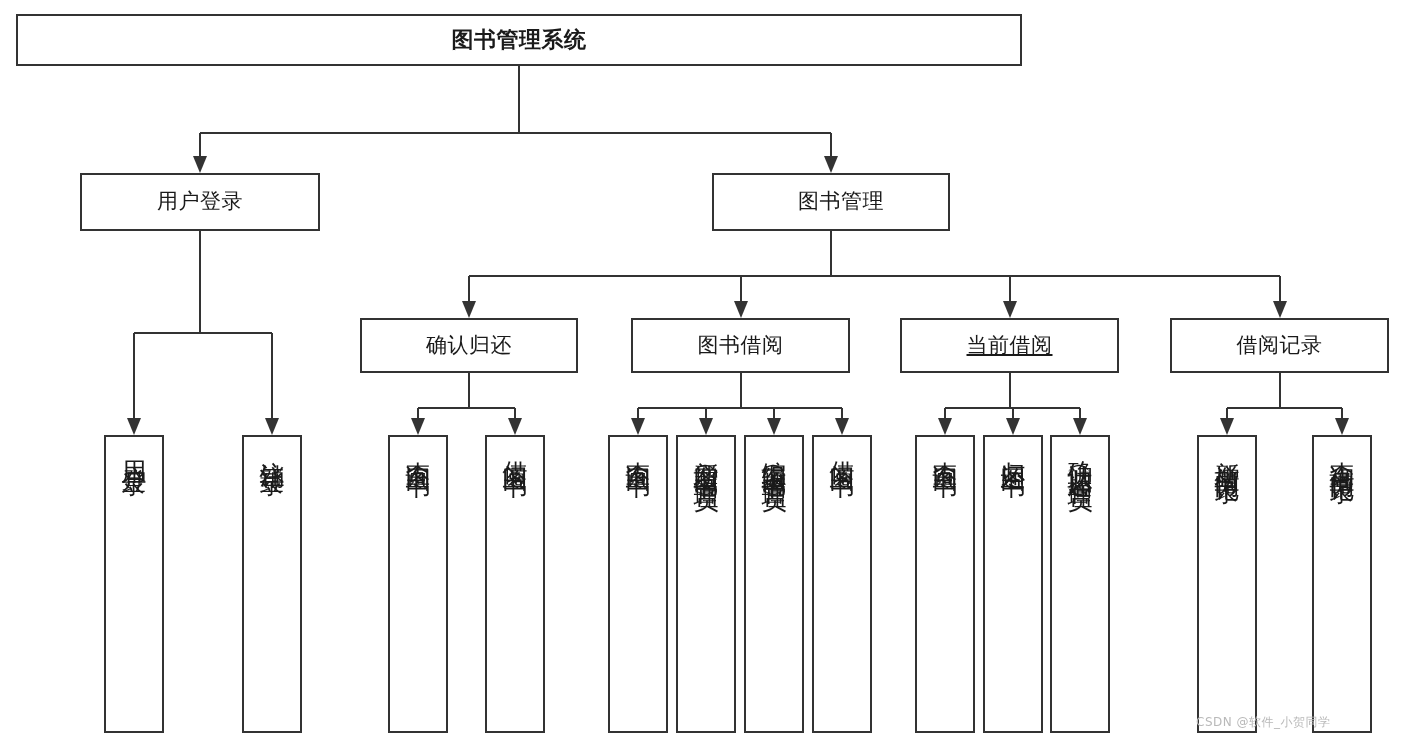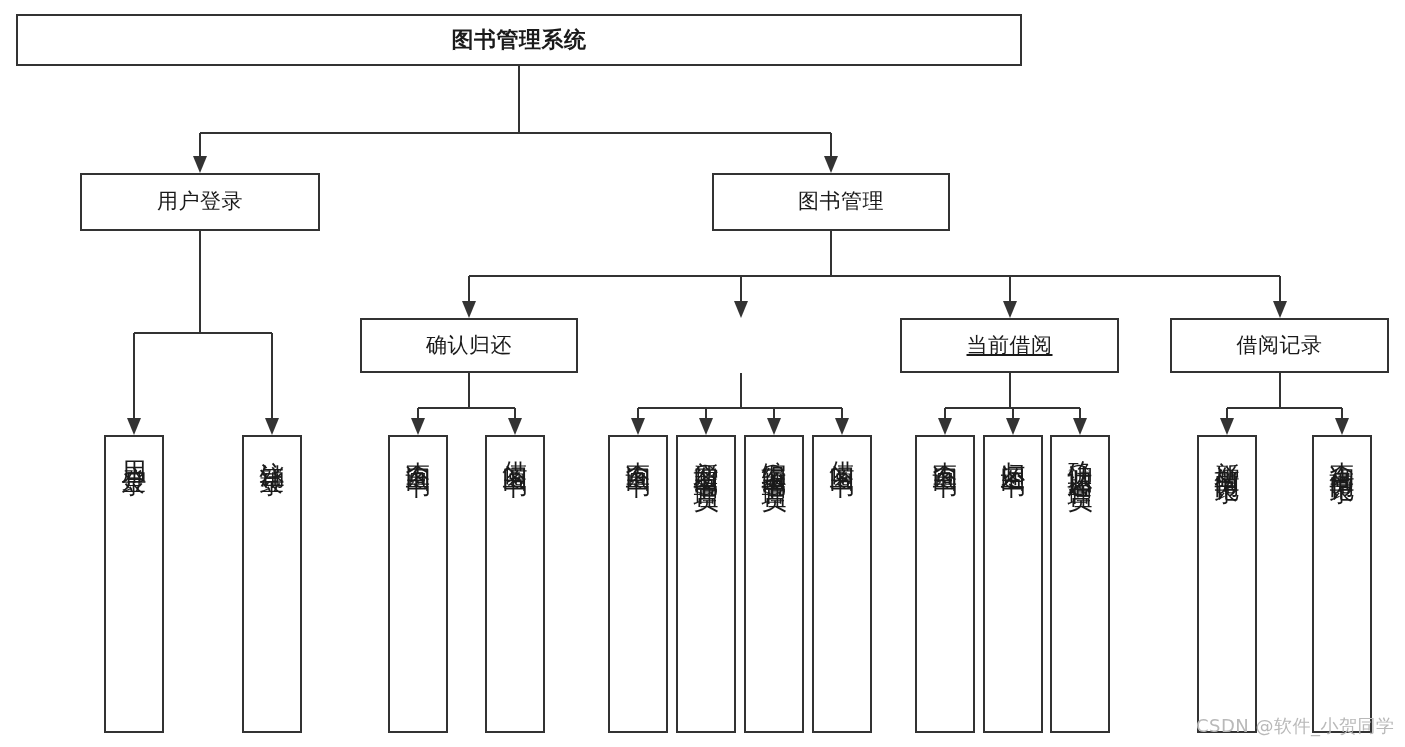--- a/index.html
+++ b/index.html
@@ -67,21 +67,21 @@
     position: absolute;
     width: 0;
     height: 0;
     border-left: 7px solid transparent;
     border-right: 7px solid transparent;
     border-top: 17px solid #333333;
   }
   
   #watermark {
     position: absolute;
-    font-size: 18px;
+    font-size: 12px;
     color: #b9b9b9;
     white-space: nowrap;
     letter-spacing: 0.5px;
     pointer-events: none;
     text-align: center;
   }
 </style>
 </head>
 <body>
 
@@ -93,20 +93,23 @@
 
   <div class="node horiz" style="left: 80px; top: 173px; width: 240px; height: 58px;">
     <span class="cap">用户登录</span>
   </div>
   <div class="node horiz" style="left: 712px; top: 173px; width: 238px; height: 58px; padding-left: 20px;">
     <span class="cap">图书管理</span>
   </div>
 
   <div class="node horiz" style="left: 360px; top: 318px; width: 218px; height: 55px;">
     <span class="cap">确认归还</span>
+  </div>
+  <div class="node horiz" style="left: 631px; top: 318px; width: 219px; height: 55px;">
+    <span class="cap">图书借阅</span>
   </div>
   <div class="node horiz" style="left: 900px; top: 318px; width: 219px; height: 55px; text-decoration: underline;">
     <span class="cap">当前借阅</span>
   </div>
   <div class="node horiz" style="left: 1170px; top: 318px; width: 219px; height: 55px;">
     <span class="cap">借阅记录</span>
   </div>
 
   <div class="node vert" style="left: 104px; top: 435px; width: 60px; height: 298px;">
     <span class="cap">用户登录</span>

